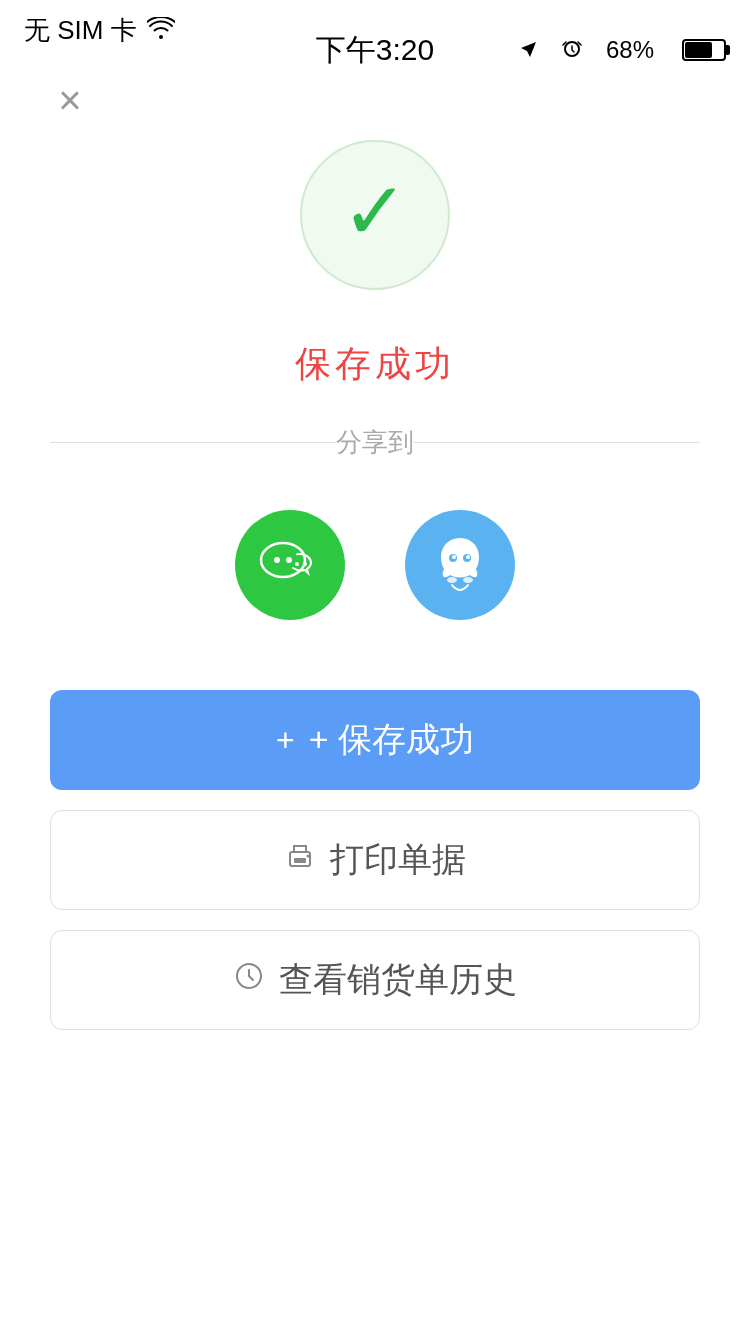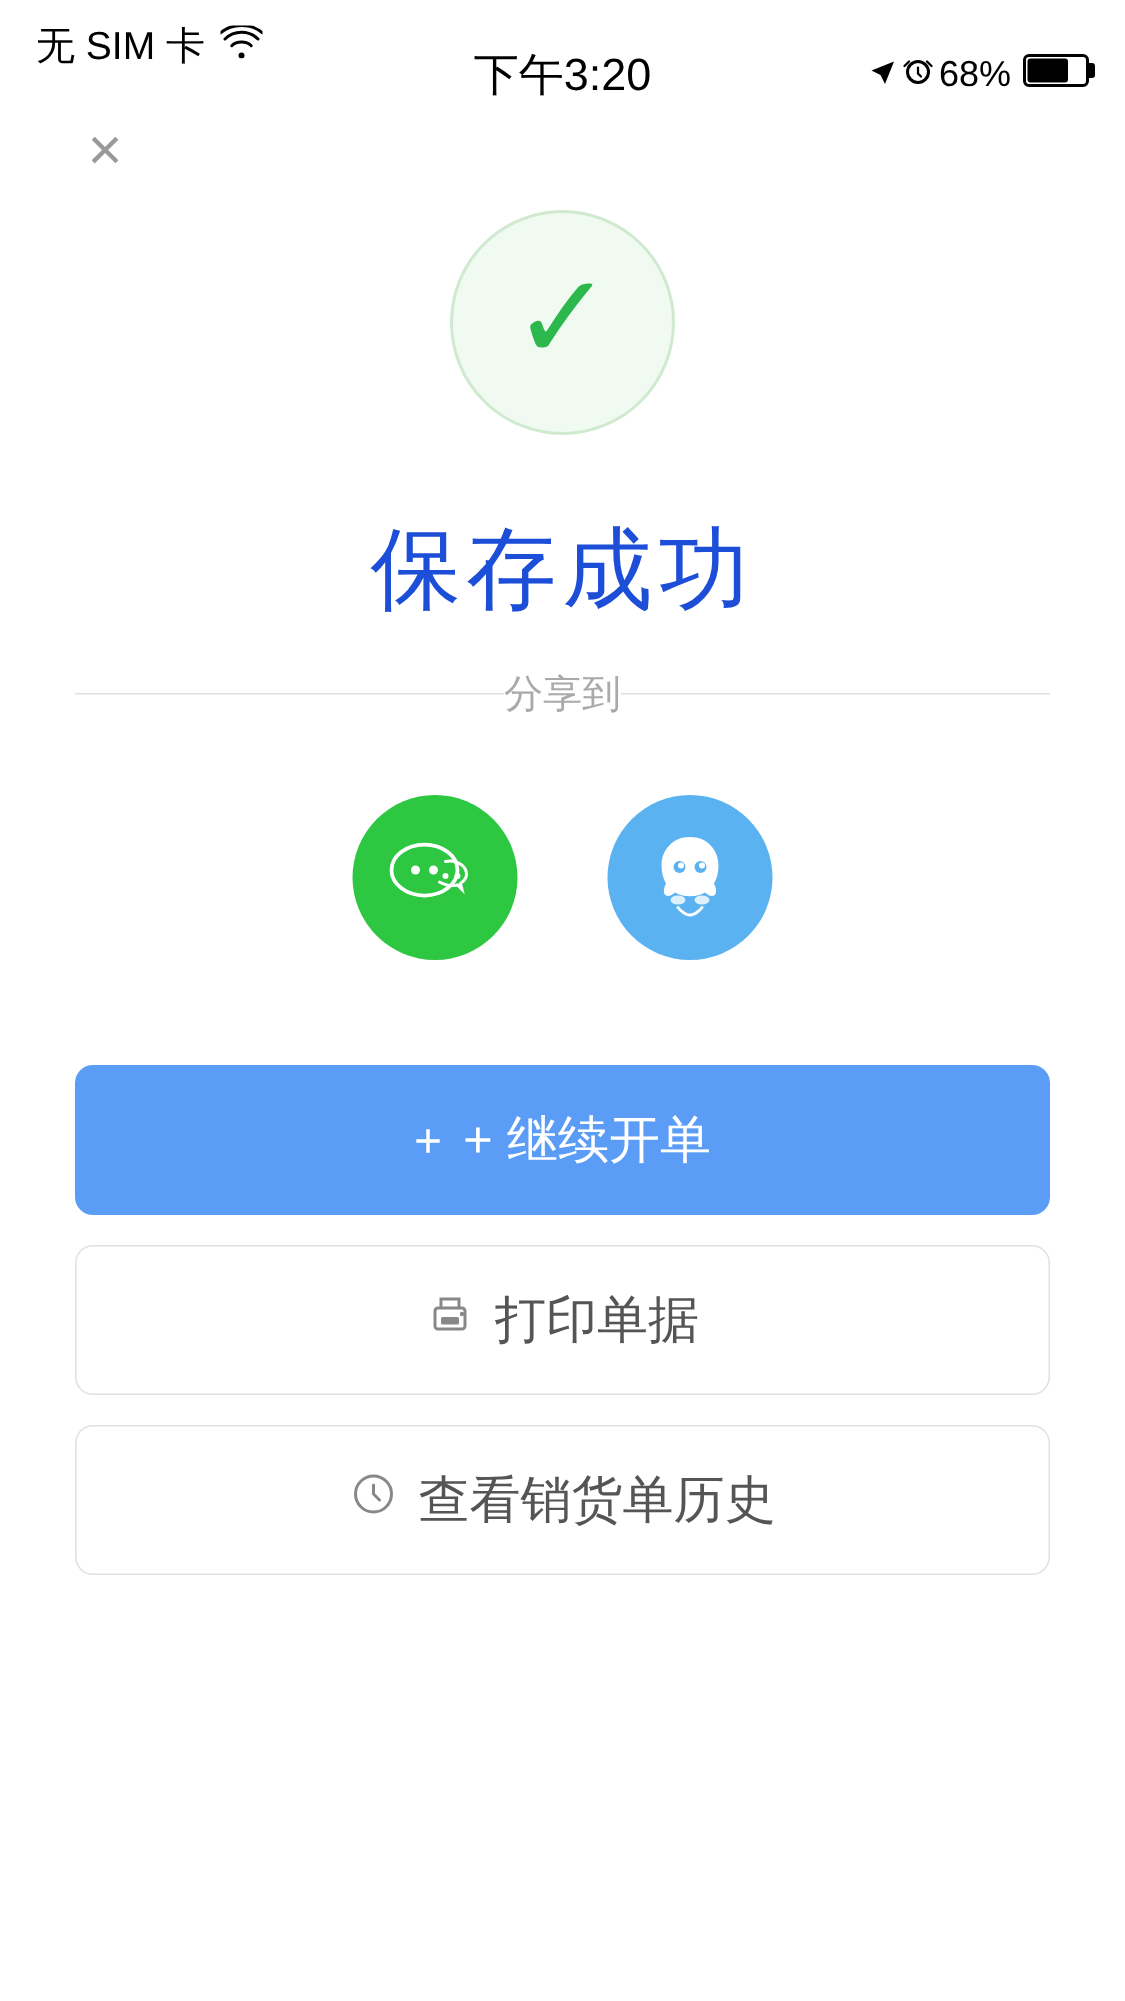--- a/index.html
+++ b/index.html
@@ -34,21 +34,22 @@
     .status-center {
       font-size: 30px;
       font-weight: 500;
       position: absolute;
       left: 50%;
       transform: translateX(-50%);
       margin-top: 40px;
     }
     .status-right {
       display: flex;
-      gap: 4px;
+      align-items: center;
+      gap: 24px;
       font-size: 24px;
       margin-top: 39px;
     }
     .battery-bar {
       display: inline-block;
       width: 44px;
       height: 22px;
       border: 2px solid #000;
       border-radius: 4px;
       position: relative;
@@ -115,24 +116,24 @@
     }
     .checkmark {
       font-size: 80px;
       color: #2db84d;
       line-height: 1;
       margin-top: -6px;
     }
 
     
     .success-title {
-      font-size: 60px;
-      color: #1d4ed8;
+      font-size: 36px;
+      color: #ef4444;
       font-weight: 400;
-      margin-bottom: 24px;
+      margin-bottom: 36px;
       letter-spacing: 4px;
     }
 
     
     .share-divider {
       width: 650px;
       display: flex;
       align-items: center;
       margin-bottom: 50px;
     }
@@ -293,21 +294,21 @@
         <circle cx="29" cy="27" r="2" fill="white"></circle>
         <circle cx="43" cy="27" r="2" fill="white"></circle>
       </svg>
     </div>
   </div>
 
   <div class="btn-container">
 
     <button class="btn-primary">
       <span class="btn-icon">+</span>
-      <span>+ 继续开单</span>
+      <span>+ 保存成功</span>
     </button>
 
     <button class="btn-secondary">
       <span class="btn-icon">
         <svg width="32" height="32" viewBox="0 0 32 32" fill="none">
           <rect x="6" y="12" width="20" height="14" rx="2" stroke="#888" stroke-width="2" fill="none"></rect>
           <path d="M10 12V6h12v6" stroke="#888" stroke-width="2" fill="none"></path>
           <rect x="10" y="18" width="12" height="5" rx="1" fill="#888"></rect>
           <circle cx="24" cy="16" r="1.5" fill="#888"></circle>
         </svg>

